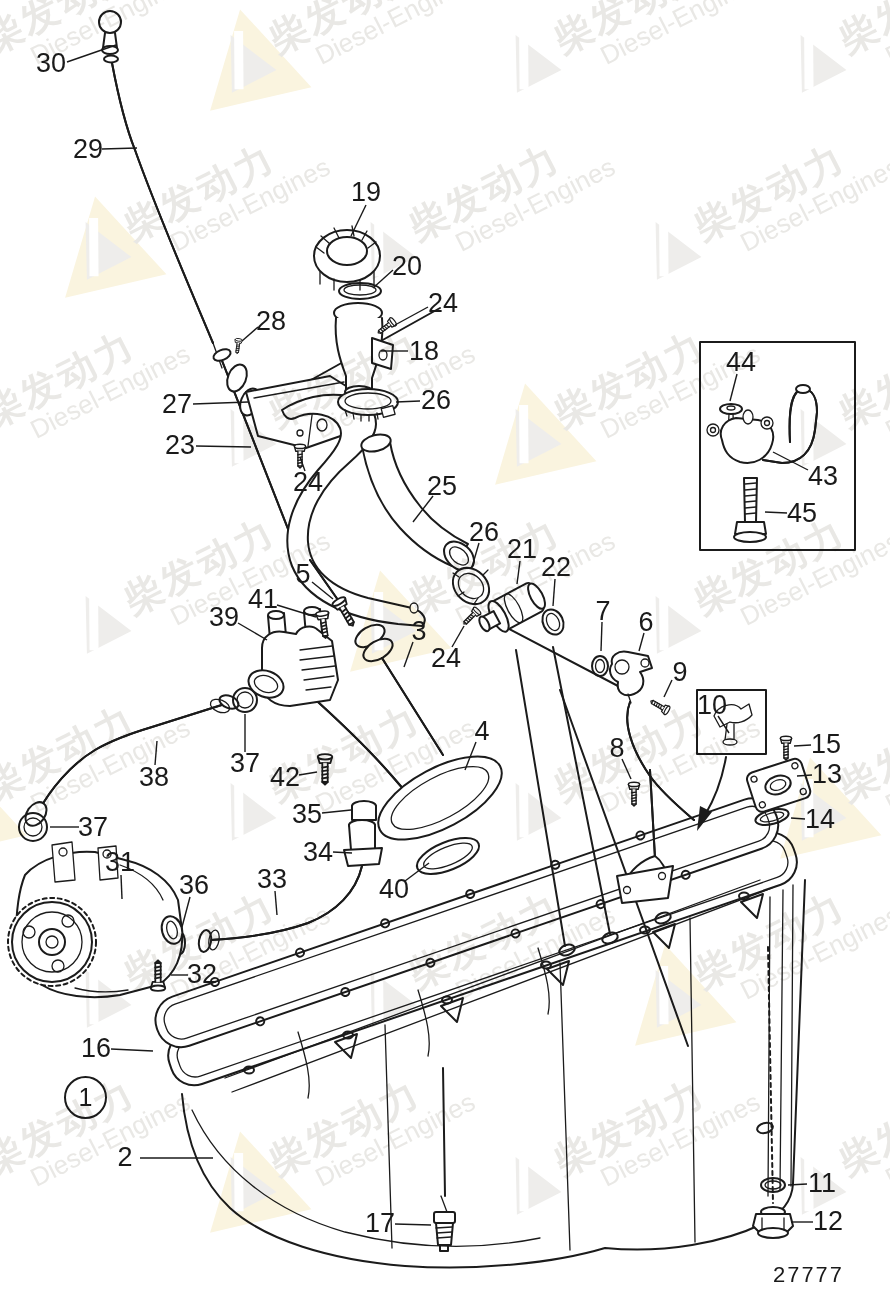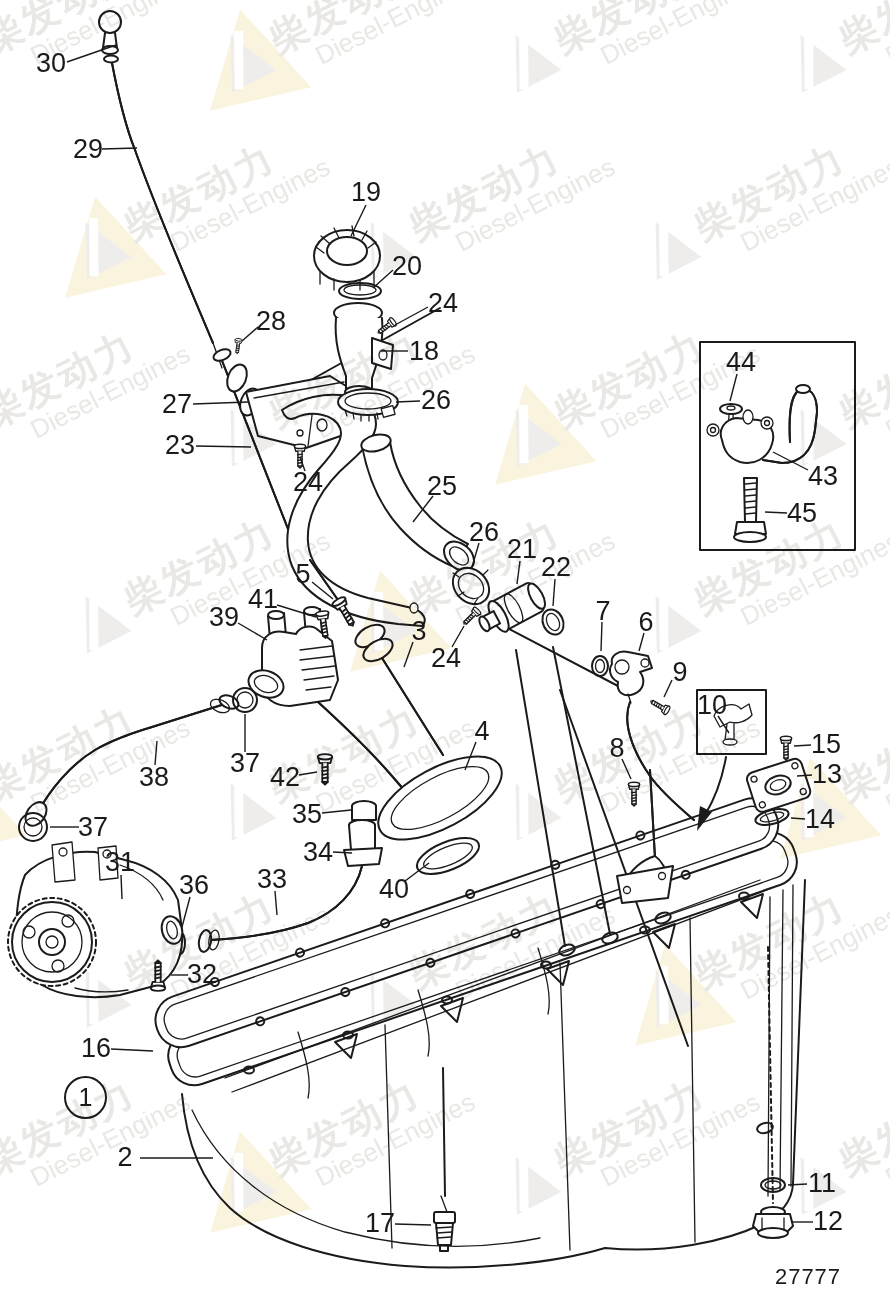--- a/index.html
+++ b/index.html
@@ -23,21 +23,21 @@
   #art .thin{stroke-width:1.3;}
   #art .blk{fill:#1b1b1b;stroke:none;}
   
   #overlay{position:absolute;left:0;top:0;z-index:4;}
   #overlay text{font-family:"Liberation Sans",sans-serif;font-size:27px;fill:#1a1a1a;}
   #overlay polyline{fill:none;stroke:#1a1a1a;stroke-width:1.4;}
   #fig-ref{position:absolute;left:64px;top:1076px;width:39px;height:39px;z-index:4;
            border:2.5px solid #1b1b1b;border-radius:50%;text-align:center;line-height:39px;
            font-size:25px;color:#1a1a1a;}
   #drawing-number{position:absolute;left:758px;top:1264px;width:100px;z-index:4;
-           text-align:center;font-size:22px;letter-spacing:1px;color:#1a1a1a;}
+           text-align:center;font-size:22px;letter-spacing:1px;color:#1a1a1a;font-family:Liberation Mono, monospace;}
 </style>
 </head>
 <body>
 
 <div id="canvas">
 
   <svg id="art" width="890" height="1303" viewBox="0 0 890 1303">
     <defs>
       <g id="boltsym">
         <path class="wfill" d="M -8,2 L 8,2 L 6,9 L -6,9 Z" stroke-width="1.5"></path>

